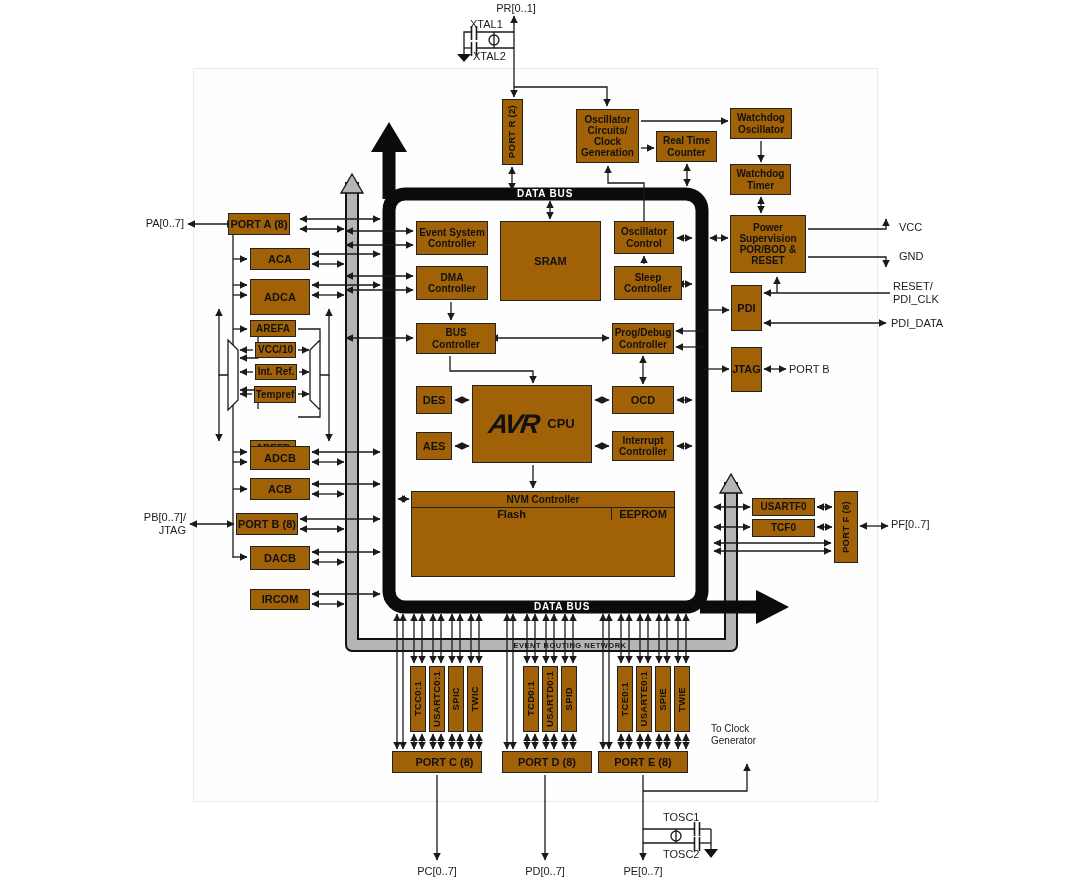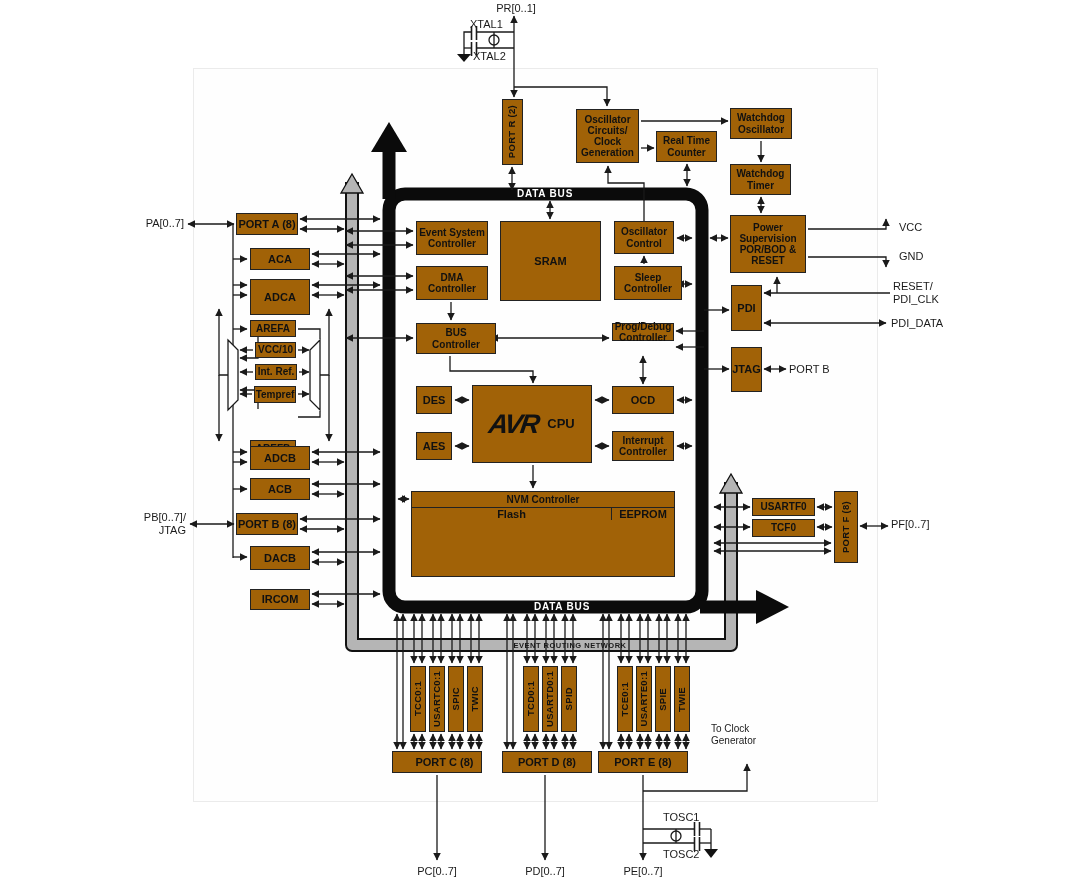--- a/index.html
+++ b/index.html
@@ -279,21 +279,21 @@
 Oscillator</div>
   <div class="box f10" style="left:730px;top:164px;width:61px;height:31px;">Watchdog
 Timer</div>
   <div class="box f10" style="left:730px;top:215px;width:76px;height:58px;">Power
 Supervision
 POR/BOD &amp;
 RESET</div>
   <div class="box" style="left:731px;top:285px;width:31px;height:46px;">PDI</div>
   <div class="box" style="left:731px;top:347px;width:31px;height:45px;">JTAG</div>
 
-  <div class="box" style="left:236px;top:213px;width:62px;height:22px;">PORT A (8)</div>
+  <div class="box" style="left:228px;top:213px;width:62px;height:22px;">PORT A (8)</div>
   <div class="box" style="left:250px;top:248px;width:60px;height:22px;">ACA</div>
   <div class="box" style="left:250px;top:279px;width:60px;height:36px;">ADCA</div>
   <div class="box f10" style="left:250px;top:320px;width:46px;height:17px;">AREFA</div>
   <div class="box f10" style="left:255px;top:342px;width:41px;height:16px;">VCC/10</div>
   <div class="box f10" style="left:255px;top:364px;width:42px;height:16px;">Int. Ref.</div>
   <div class="box f10" style="left:254px;top:386px;width:42px;height:17px;">Tempref</div>
   <div class="box f10" style="left:250px;top:409px;width:46px;height:17px;margin-top:31px;">AREFB</div>
   <div class="box" style="left:250px;top:446px;width:60px;height:24px;">ADCB</div>
   <div class="box" style="left:250px;top:478px;width:60px;height:22px;">ACB</div>
   <div class="box" style="left:236px;top:513px;width:62px;height:22px;">PORT B (8)</div>
@@ -304,21 +304,21 @@
 Controller</div>
   <div class="box" style="left:500px;top:221px;width:101px;height:80px;">SRAM</div>
   <div class="box f10" style="left:614px;top:221px;width:60px;height:33px;">Oscillator
 Control</div>
   <div class="box f10" style="left:416px;top:266px;width:72px;height:34px;">DMA
 Controller</div>
   <div class="box f10" style="left:614px;top:266px;width:68px;height:34px;">Sleep
 Controller</div>
   <div class="box f10" style="left:416px;top:323px;width:80px;height:31px;">BUS
 Controller</div>
-  <div class="box f10" style="left:612px;top:323px;width:62px;height:18px;">Prog/Debug
+  <div class="box f10" style="left:612px;top:323px;width:62px;height:31px;">Prog/Debug
 Controller</div>
   <div class="box" style="left:416px;top:386px;width:36px;height:28px;">DES</div>
   <div class="box" style="left:416px;top:432px;width:36px;height:28px;">AES</div>
   <div class="box cpu-box" style="left:472px;top:385px;width:120px;height:78px;">
     <span class="avr-logo">AVR</span>
     <span class="cpu-txt">CPU</span>
   </div>
   <div class="box" style="left:612px;top:386px;width:62px;height:28px;">OCD</div>
   <div class="box f10" style="left:612px;top:431px;width:62px;height:30px;">Interrupt
 Controller</div>

